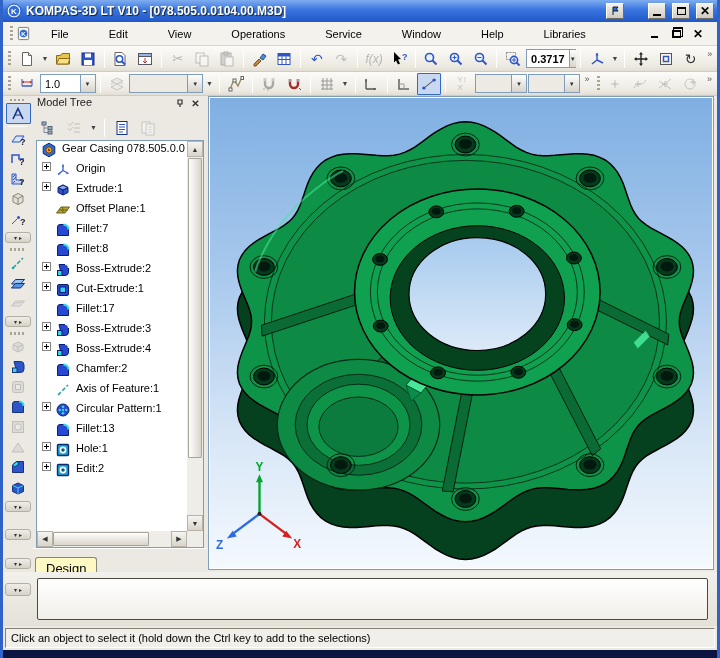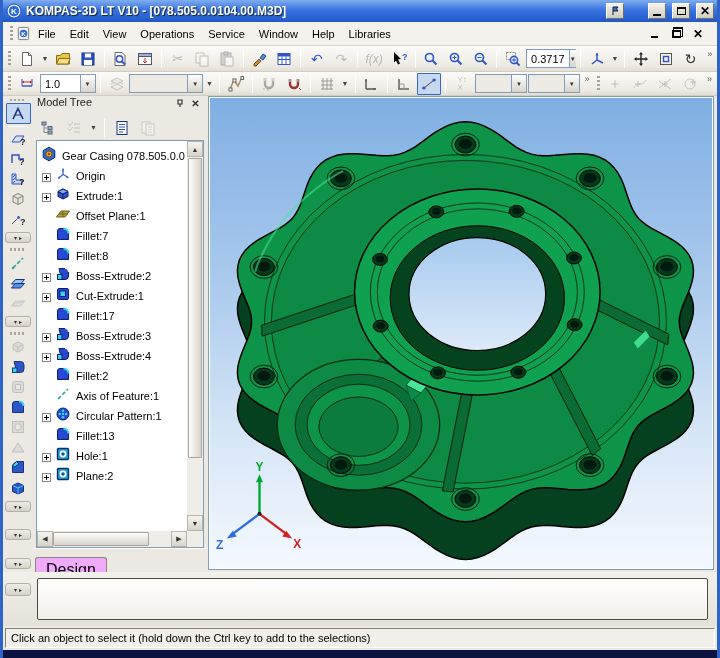--- a/index.html
+++ b/index.html
@@ -11,21 +11,21 @@
   display:flex;align-items:center;gap:4px;padding:0 3px;color:#fff;font-weight:bold;font-size:12px;white-space:nowrap}
 .title-text{flex:0 1 auto;overflow:hidden;text-overflow:ellipsis;text-shadow:1px 1px 1px #123}
 .tb-spacer{flex:1}
 .winbtn{width:18px;height:16px;background:linear-gradient(180deg,#F4F2EC,#CFCBC0);
   border:1px solid;border-color:#fff #6F6C64 #6F6C64 #fff;display:flex;align-items:center;justify-content:center;margin-left:2px;position:relative}
 .glyph-min{width:8px;height:2px;background:#000;margin-top:8px}
 .glyph-max{width:9px;height:8px;border:1px solid #000;border-top:2px solid #000}
 .glyph-close{font-size:12px;font-weight:bold;color:#000;line-height:10px}
 
 .menubar{height:24px;background:#F4F2EC;border-bottom:1px solid #D9D5CC;display:flex;align-items:center;padding:0 4px;gap:0}
-.menu-item{padding:3px 7px;color:#000}
+.menu-item{padding:3px 20px;color:#000}
 .grip-v{width:3px;height:16px;margin:0 3px;background:repeating-linear-gradient(180deg,#A9A494 0 2px,transparent 2px 4px)}
 .grip-h{height:3px;width:16px;margin:2px auto;background:repeating-linear-gradient(90deg,#A9A494 0 2px,transparent 2px 4px)}
 .mdi-ctrls{margin-left:auto;display:flex;align-items:center;gap:8px;padding-right:8px}
 .mdi-ctrls .g{display:flex;align-items:center;justify-content:center;width:14px;height:14px}
 .mdi-restore{width:9px;height:8px;border:1px solid #000;border-top:2px solid #000;position:relative;background:#F4F2EC}
 .mdi-restore::before{content:"";position:absolute;right:-3px;top:-5px;width:8px;height:7px;border:1px solid #000;border-top:2px solid #000}
 
 .toolbar{background:linear-gradient(180deg,#FCFBF8 0%,#EDEAE2 80%,#E2DED4 100%);
   border-bottom:1px solid #D0CCC2;display:flex;align-items:center;padding:0 2px;gap:1px}
 .tb1{height:26px}.tb2{height:24px}
@@ -47,38 +47,38 @@
 .rail-handle{width:26px;height:13px;margin:3px 0;background:linear-gradient(180deg,#EFEDE7,#D6D2C7);border:1px solid #B3AFA4;border-radius:3px;display:flex;align-items:center;justify-content:center;gap:2px;color:#333;font-size:6px}
 .rail-sep{width:20px;height:1px;background:#C6C2B8;border-bottom:1px solid #fff;margin:2px 0}
 
 .treepanel{width:174px;display:flex;flex-direction:column;background:#ECE9E2}
 .tp-header{height:19px;display:flex;padding:0 4px;font-size:11px;color:#222}
 .tp-header .cap{flex:1}
 .tp-hbtn{width:15px;height:14px;display:flex;align-items:center;justify-content:center;color:#333;font-size:10px}
 .tp-toolbar{height:25px;display:flex;align-items:center;padding:0 3px;gap:2px}
 .treebox{flex:1;margin:0 3px;background:#fff;border:1px solid #7F9DB9;position:relative;overflow:hidden}
 .treerows{position:absolute;left:0;top:0;right:16px;bottom:16px;overflow:hidden;padding-top:1px}
-.trow{height:20px;display:flex;align-items:flex-end;white-space:nowrap;overflow:hidden}
+.trow{height:20px;display:flex;align-items:flex-start;white-space:nowrap;overflow:hidden}
 .trow .lbl{padding-left:4px;font-size:11px}
 .plusbox{width:9px;height:9px;border:1px solid #848484;background:#fff;margin:0 3px 0 5px;position:relative;flex:0 0 auto}
 .plusbox::before{content:"";position:absolute;left:1px;top:3px;width:5px;height:1px;background:#000}
 .plusbox::after{content:"";position:absolute;left:3px;top:1px;width:1px;height:5px;background:#000}
 .plusgap{width:17px;flex:0 0 auto;background:repeating-linear-gradient(90deg,transparent 0 2px,#C8C8C8 2px 3px,transparent 3px 4px) center/10px 1px no-repeat}
 .ticon{width:18px;height:16px;flex:0 0 auto;display:flex;align-items:center;justify-content:center}
 
 .vscroll{position:absolute;right:0;top:0;bottom:16px;width:16px;background:#EFEDE7}
 .hscroll{position:absolute;left:0;bottom:0;right:16px;height:16px;background:#EFEDE7;display:flex}
 .sbtn{width:16px;height:16px;background:linear-gradient(180deg,#F6F4EF,#D8D4CA);border:1px solid #B8B4AA;display:flex;align-items:center;justify-content:center;font-size:7px;color:#333;flex:0 0 auto}
 .vthumb{position:absolute;left:1px;right:1px;top:17px;height:300px;background:linear-gradient(90deg,#FDFDFB,#D9D5CB);border:1px solid #A8A49A;border-radius:1px}
 .hthumb{height:14px;margin-top:1px;width:96px;background:linear-gradient(180deg,#FDFDFB,#D9D5CB);border:1px solid #A8A49A;border-radius:1px}
 .corner{position:absolute;right:0;bottom:0;width:16px;height:16px;background:#EFEDE7}
 .vscroll .down{position:absolute;bottom:0;left:0}
 
 .tabrow{height:24px;display:flex;align-items:flex-start;padding-left:2px;border-top:1px solid #fff}
-.tab{margin-top:8px;padding:3px 10px 4px;background:#f0abfc;border:1px solid #898579;border-bottom:none;border-radius:3px 3px 0 0;font-size:16px}
+.tab{margin-top:8px;padding:3px 10px 4px;background:#fef9c3;border:1px solid #898579;border-bottom:none;border-radius:3px 3px 0 0;font-size:13px}
 
 .viewport{flex:1;margin:0 3px 2px 1px;border:1px solid #7F9DB9;background:#fff;position:relative}
 .vp-inner{position:absolute;inset:1px;background:linear-gradient(180deg,#7FAFE2 0%,#A9C9ED 38%,#D7E6F6 72%,#F4F9FE 100%);overflow:hidden}
 .vp-inner svg{position:absolute;inset:0}
 
 .bottompanel{position:absolute;left:0;right:0;top:572px;height:54px;background:linear-gradient(180deg,#F2F0EA,#E4E1D8)}
 .msgbox{position:absolute;left:34px;right:9px;top:6px;height:42px;border:1px solid #4A4A42;border-radius:2px;background:linear-gradient(180deg,#FFFFFF,#F1EFE8)}
 .bp-handle{position:absolute;left:2px;top:8px}
 .statusbar{position:absolute;left:0;right:0;top:626px;height:24px;background:#ECE9E2;padding:2px}
 .statusfield{height:20px;border:1px solid;border-color:#858175 #FFF #FFF #858175;background:#F1EFE9;display:flex;align-items:center;padding:0 5px;font-size:11px}
@@ -253,21 +253,21 @@
       </div>
       <div class="tb-sep"></div>
       <div class="tb-btn">
         <svg width="16" height="16" viewBox="0 0 16 16">
           <rect x="1.5" y="1.5" width="9" height="7" fill="none" stroke="#888" stroke-dasharray="2 1"></rect>
           <circle cx="9" cy="9" r="3.6" fill="#EAF2FF" stroke="#2E55C8" stroke-width="1.6"></circle>
           <path d="M11.5 11.5l3 3" stroke="#2E55C8" stroke-width="2"></path>
           <path d="M7 9h4M9 7v4" stroke="#2E55C8"></path>
         </svg>
       </div>
-      <div class="combo" style="width: 50px;">
+      <div class="combo" style="width: 50px; font-weight: bold;">
         <div class="val">0.3717</div>
         <div class="btn">▼</div>
       </div>
       <div class="tb-sep"></div>
       <div class="tb-btn">
         <svg width="16" height="16" viewBox="0 0 16 16">
           <path d="M8 9V2M8 9l-5 4M8 9l6 3" stroke="#2E55C8" stroke-width="1.4" fill="none"></path>
           <path d="M8 2l-1.5 2.5h3z" fill="#2E55C8"></path>
         </svg>
       </div>
@@ -709,21 +709,21 @@
               <div class="lbl">Boss-Extrude:4</div>
             </div>
             <div class="trow">
               <div class="plusgap"></div>
               <div class="ticon">
                 <svg width="16" height="16" viewBox="0 0 16 16">
                   <path d="M2.5 13.5V5a2.5 2.5 0 0 1 2.5-2.5h3.5A5 5 0 0 1 13.5 7.5v6z" fill="#2748D0" stroke="#0A1E6E"></path>
                   <path d="M8.5 2.6a5 5 0 0 1 5 4.9" fill="none" stroke="#35D6E8" stroke-width="2.2"></path>
                 </svg>
               </div>
-              <div class="lbl">Fillet:2</div>
+              <div class="lbl">Chamfer:2</div>
             </div>
             <div class="trow">
               <div class="plusgap"></div>
               <div class="ticon">
                 <svg width="16" height="16" viewBox="0 0 16 16">
                   <path d="M3 13L13 3" stroke="#2AA8A0" stroke-width="1.6" stroke-dasharray="4 2"></path>
                   <path d="M3 13l1.8-.4-.9-1.2z" fill="#2AA8A0"></path>
                 </svg>
               </div>
               <div class="lbl">Axis of Feature:1</div>
@@ -765,21 +765,21 @@
             </div>
             <div class="trow">
               <div class="plusbox"></div>
               <div class="ticon">
                 <svg width="16" height="16" viewBox="0 0 16 16">
                   <rect x="2.5" y="2.5" width="11" height="11" rx="1" fill="#1AA8D8" stroke="#0A2A6B" stroke-width="1.4"></rect>
                   <circle cx="8" cy="8" r="3.4" fill="#fff"></circle>
                   <circle cx="8" cy="8" r="1.8" fill="#0A5A80"></circle>
                 </svg>
               </div>
-              <div class="lbl">Plane:2</div>
+              <div class="lbl">Edit:2</div>
             </div>
           </div>
         <div class="vscroll">
           <div class="sbtn">▲</div>
           <div class="vthumb"></div>
           <div class="sbtn down">▼</div>
         </div>
         <div class="hscroll">
           <div class="sbtn">◀</div>
           <div class="hthumb"></div>

